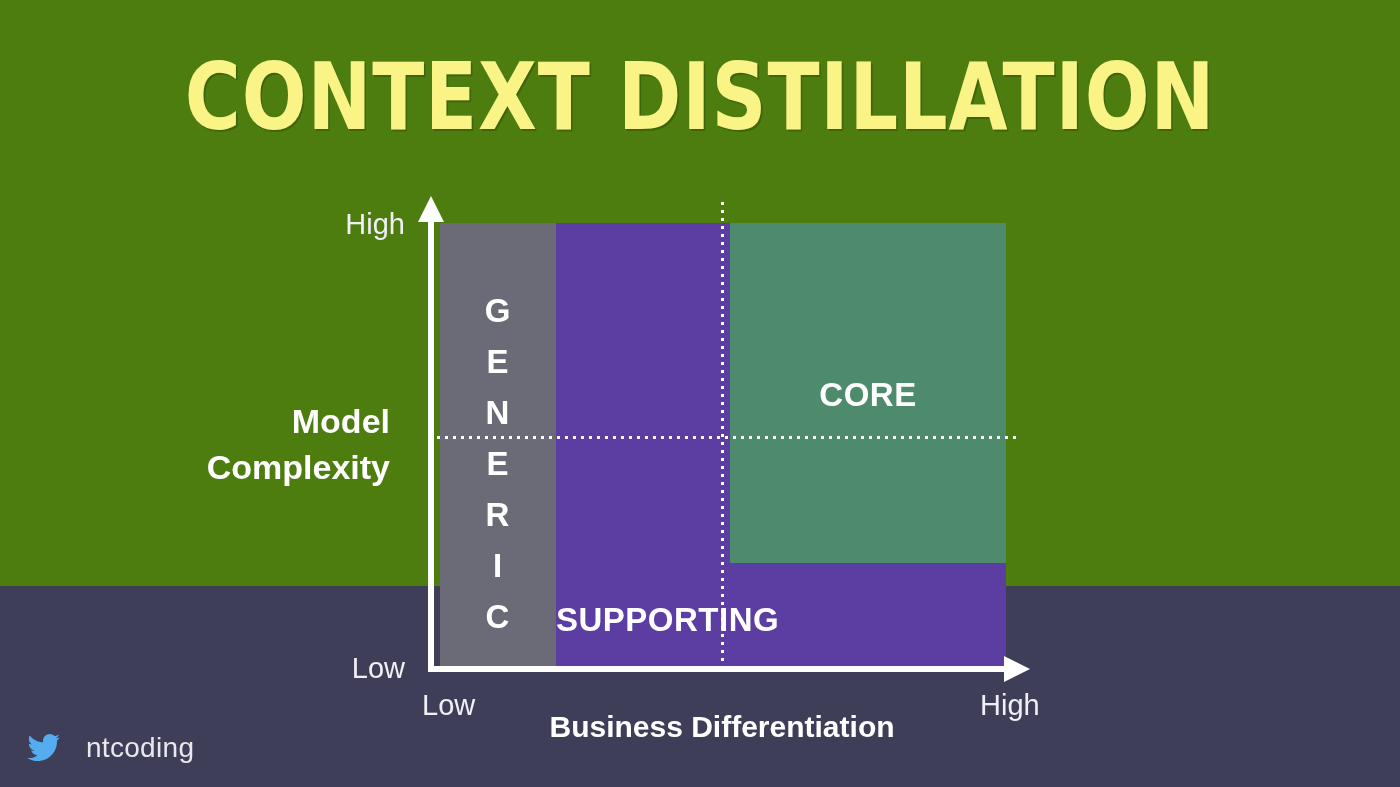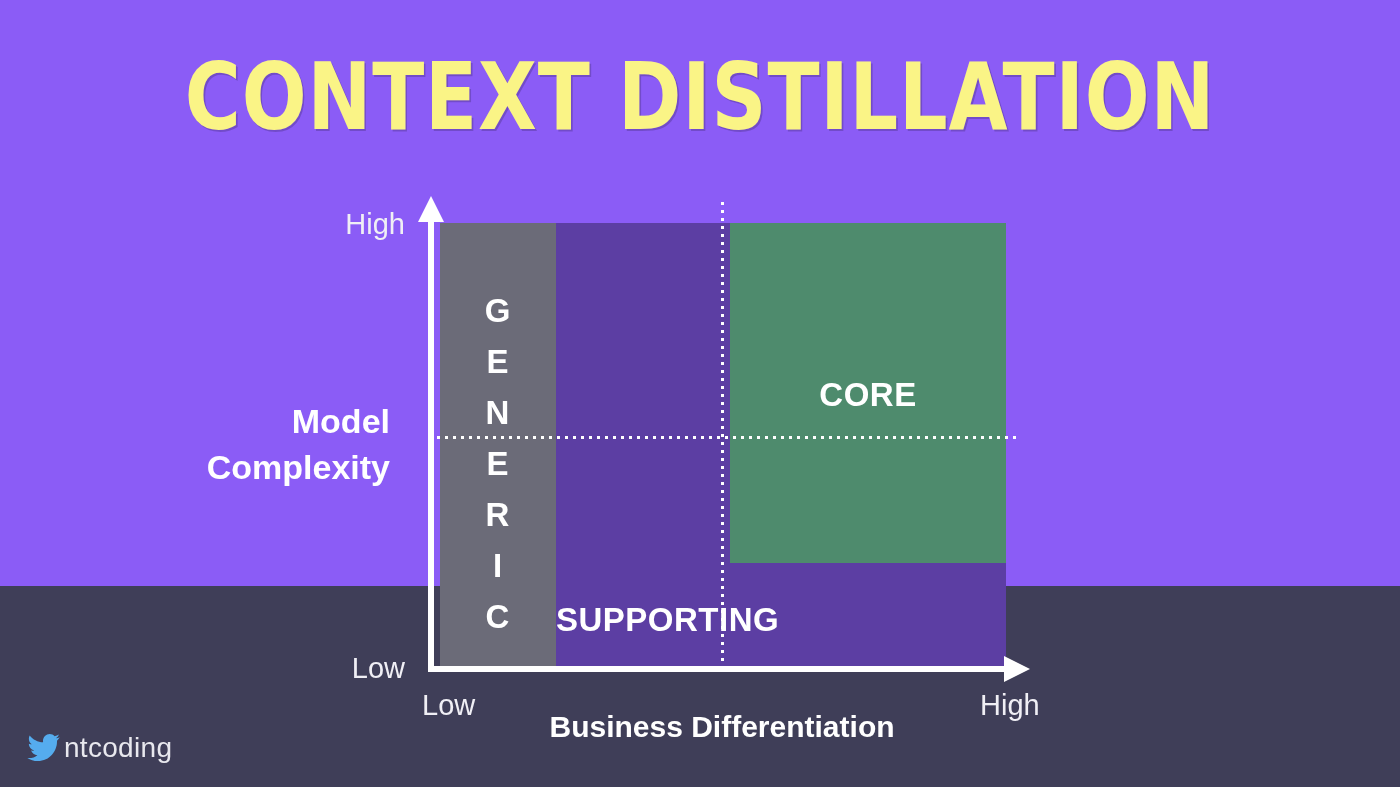--- a/index.html
+++ b/index.html
@@ -10,21 +10,21 @@
     width: 1400px;
     height: 787px;
     background: #3f3e58;
     font-family: "Liberation Sans", sans-serif;
     overflow: hidden;
   }
   #slide {
     position: relative;
     width: 1400px;
     height: 586px;
-    background: #8b5cf6;
+    background: #4d7c0f;
   }
 
   
   #title {
     position: absolute;
     left: 0;
     top: 52px;
     width: 1400px;
     text-align: center;
     color: #faf486;
@@ -234,21 +234,21 @@
     font-size: 29px;
   }
 
   
   #handle {
     position: absolute;
     left: 26px;
     top: 732px;
     display: flex;
     align-items: center;
-    gap: 4px;
+    gap: 26px;
   }
   #handle-icon { display: block; }
   #handle-text {
     color: #e8e8ee;
     font-size: 28px;
     letter-spacing: 0.3px;
   }
 </style>
 </head>
 <body>

